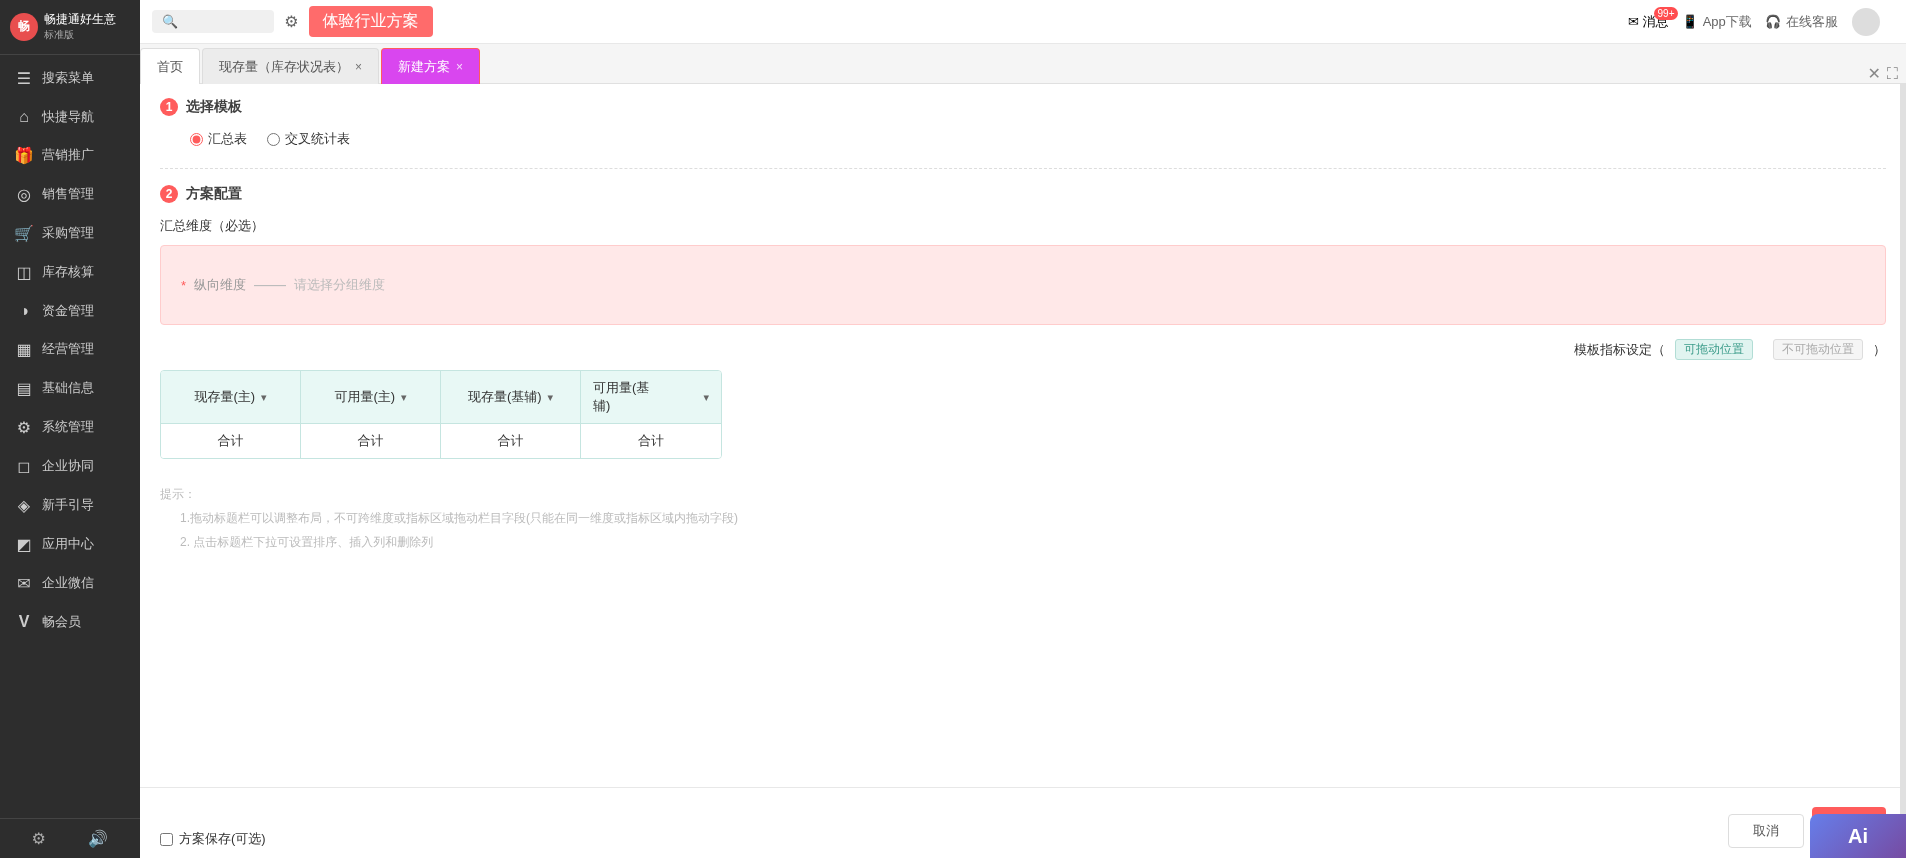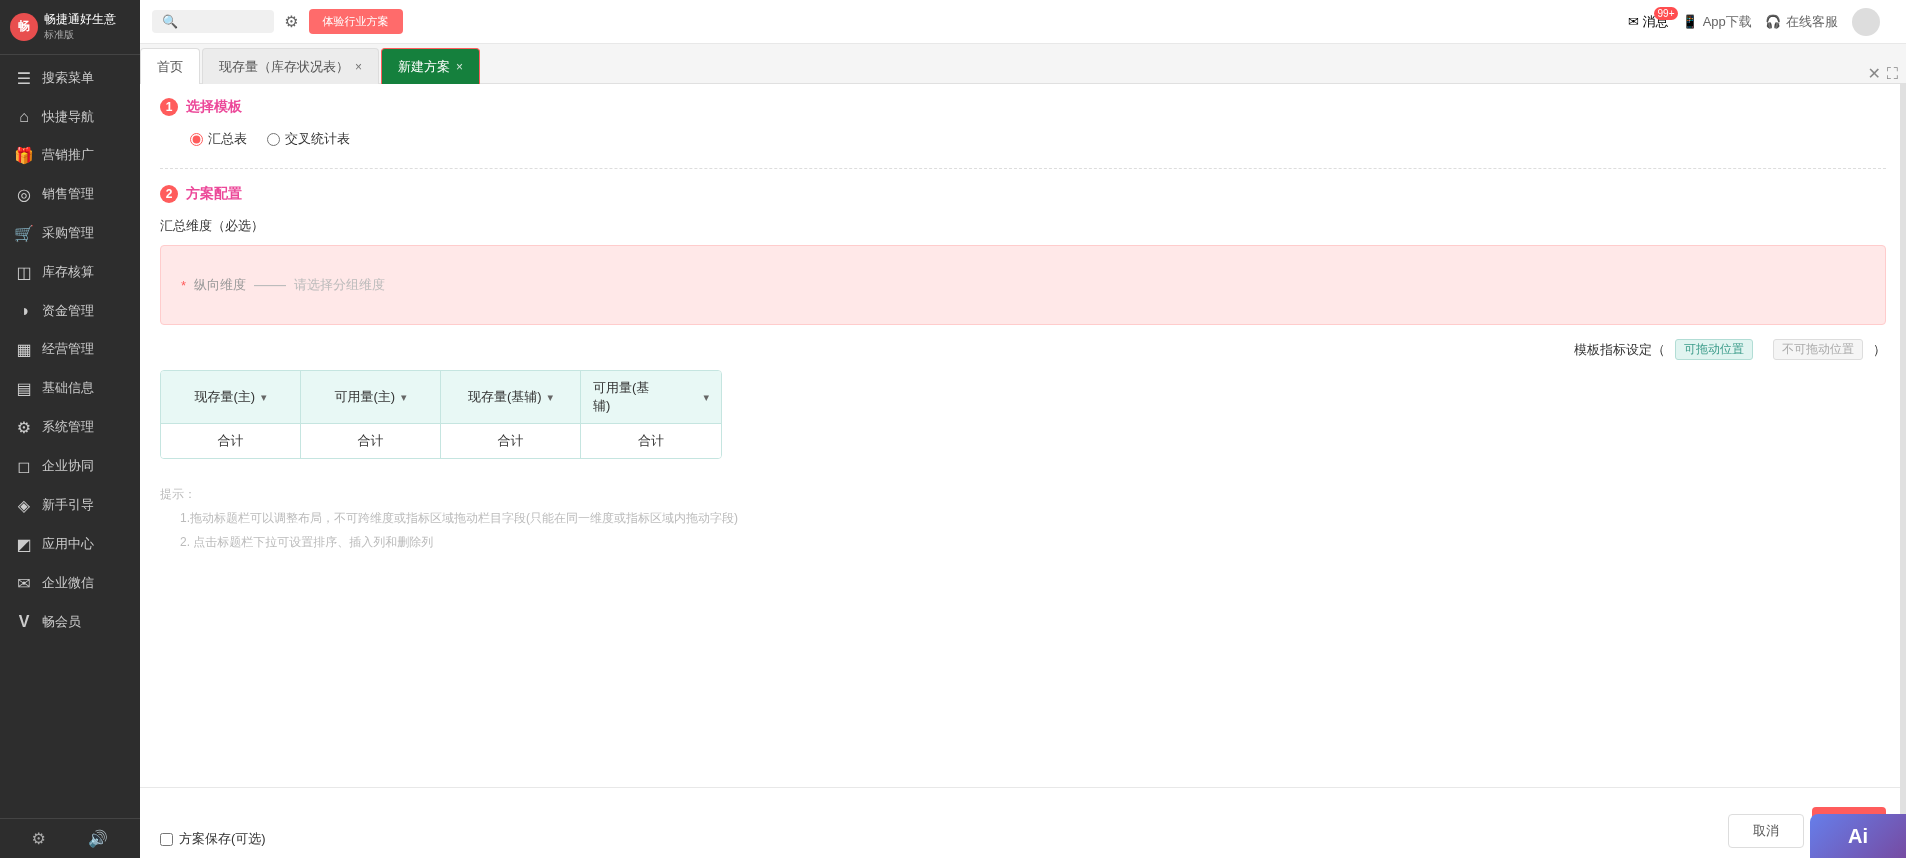--- a/index.html
+++ b/index.html
@@ -88,21 +88,21 @@
       width: 80px;
       color: #999;
     }
     .topbar-gear { color: #666; cursor: pointer; font-size: 16px; }
     .topbar-trial-btn {
       background: #ff6b6b;
       color: white;
       border: none;
       border-radius: 4px;
       padding: 5px 14px;
-      font-size: 11px;
+      font-size: 16px;
       cursor: pointer;
     }
     .topbar-spacer { flex: 1; }
     .topbar-right { display: flex; align-items: center; gap: 14px; }
     .topbar-badge-wrap { position: relative; cursor: pointer; }
     .topbar-badge {
       position: absolute;
       top: -6px;
       right: -10px;
       background: #ff4d4f;
@@ -135,21 +135,21 @@
       border: 1px solid #ddd;
       border-bottom: none;
       border-radius: 4px 4px 0 0;
       color: #555;
       gap: 6px;
       margin-right: 2px;
       position: relative;
       top: 1px;
     }
     .tab.active {
-      background: #15803d;
+      background: #d946ef;
       color: white;
       border-color: #ff5c5c;
       z-index: 1;
     }
     .tab-home {
       background: #fff;
       border-color: #ddd;
       color: #555;
     }
     .tab-close { font-size: 12px; cursor: pointer; opacity: 0.8; }
@@ -182,21 +182,21 @@
       height: 18px;
       background: #ff5c5c;
       color: white;
       border-radius: 50%;
       font-size: 12px;
       display: flex;
       align-items: center;
       justify-content: center;
       font-weight: bold;
     }
-    .section-title { font-size: 14px; font-weight: bold; color: #ec4899; }
+    .section-title { font-size: 14px; font-weight: bold; color: #404040; }
 
     
     .template-row {
       display: flex;
       align-items: center;
       gap: 20px;
       padding-left: 30px;
     }
     .radio-label {
       display: flex;

